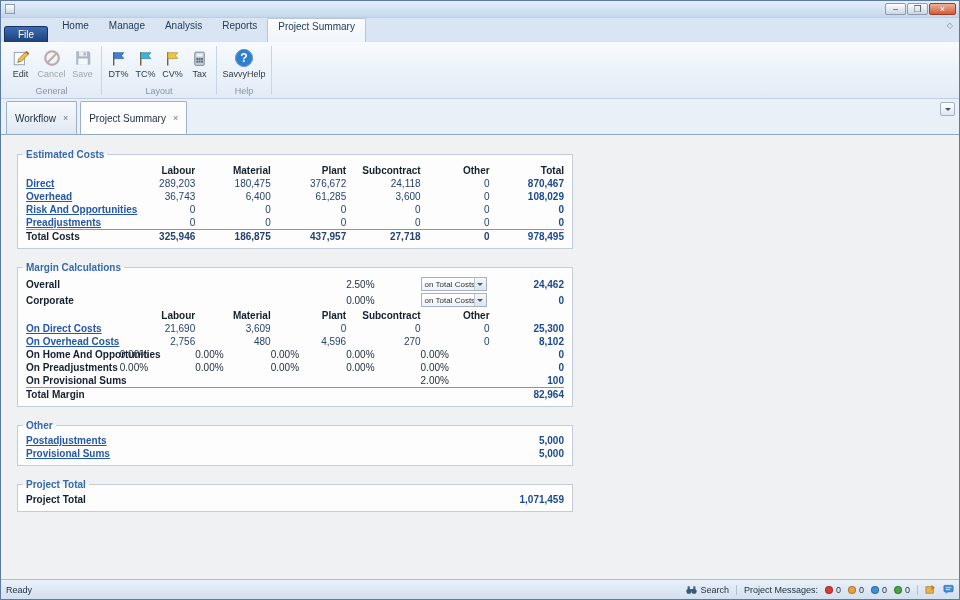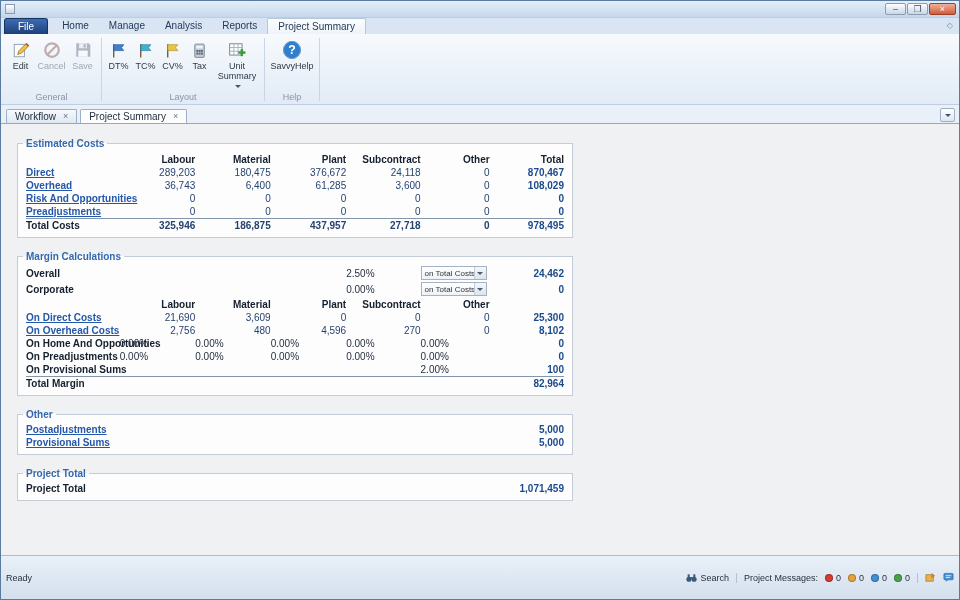--- a/index.html
+++ b/index.html
@@ -11,41 +11,41 @@
   .titlebar { flex:0 0 17px; background:linear-gradient(#e4eefa,#c5d7ec); display:flex; align-items:center; position:relative; border-bottom:1px solid #bccee2; }
   .app-icon { width:10px; height:10px; margin-left:4px; background:linear-gradient(#ffffff,#ccd8e6); border:1px solid #8b9cb0; z-index:2; }
   .title-text { position:absolute; left:0; right:0; text-align:center; font-size:10px; color:#2a3b50; }
   .win-controls { margin-left:auto; display:flex; gap:1px; padding-right:3px; z-index:2; }
   .win-btn { width:21px; height:12px; font-size:9px; line-height:10px; text-align:center; color:#3a4a5c; background:linear-gradient(#fcfdfe,#ccd6e2); border:1px solid #8b9cb2; border-radius:2px; cursor:default; }
   .win-btn.close { width:27px; background:linear-gradient(#efb19c,#cf5c3a); color:#fff; border-color:#9c3f26; }
 
   
   .ribbon-tabs { flex:0 0 16px; background:#d9e5f3; display:flex; align-items:flex-end; padding-left:3px; position:relative; }
   .file-tab { height:16px; padding:2px 13px 0; font-size:10px; color:#fff; background:linear-gradient(#3d6cb4,#1d4079); border:1px solid #16345f; border-bottom:none; border-radius:3px 3px 0 0; margin-right:4px; }
-  .ribbon-tab { height:16px; padding:2px 10px 0; font-size:10px; color:#243b58; }
+  .ribbon-tab { height:24px; padding:2px 10px 0; font-size:10px; color:#243b58; }
   .ribbon-tab.active { background:linear-gradient(#fbfdfe,#eef4fa); border:1px solid #b7c7da; border-bottom:none; border-radius:2px 2px 0 0; }
   .ribbon-collapse { position:absolute; right:6px; top:3px; font-size:8px; color:#7b8ca1; }
 
   
   .ribbon-body { flex:0 0 57px; background:linear-gradient(#f7fafd,#e2ebf6); border-bottom:1px solid #c0cfe0; display:flex; padding:1px 2px 0; position:relative; }
   .ribbon-group { display:flex; flex-direction:column; padding:0 2px; }
   .group-buttons { flex:1; display:flex; align-items:flex-start; padding-top:1px; }
   .group-label { height:12px; font-size:9px; color:#8a94a6; text-align:center; }
   .group-sep { width:1px; background:#c8d5e4; margin:3px 1px; }
   .rb-btn { width:31px; display:flex; flex-direction:column; align-items:center; padding:2px 0 0; font-size:9px; color:#2e3a48; border:1px solid transparent; border-radius:2px; cursor:default; }
   .rb-btn.small { width:27px; }
   .rb-btn.wide { width:48px; }
   .rb-icon { width:22px; height:22px; display:flex; align-items:center; justify-content:center; }
   .rb-btn.disabled { opacity:.42; filter:grayscale(65%); }
   .rb-lbl { line-height:10px; text-align:center; white-space:pre-line; }
   .dd-arrow { display:inline-block; width:0; height:0; border-left:3px solid transparent; border-right:3px solid transparent; border-top:3px solid #44556a; margin-left:2px; vertical-align:middle; }
 
   
   .doc-tab-row { flex:0 0 19px; background:#eaf0f8; border-bottom:1px solid #93a9c3; display:flex; align-items:flex-end; padding:2px 4px 0 5px; position:relative; }
-  .doc-tab { display:flex; align-items:center; gap:7px; height:14px; padding:0 8px; font-size:10px; color:#1e2c3d; background:linear-gradient(#f6f9fc,#dfe8f2); border:1px solid #9db0c7; border-bottom:none; border-radius:2px 2px 0 0; margin-right:3px; cursor:default; }
+  .doc-tab { display:flex; align-items:center; gap:7px; height:33px; padding:0 8px; font-size:10px; color:#1e2c3d; background:linear-gradient(#f6f9fc,#dfe8f2); border:1px solid #9db0c7; border-bottom:none; border-radius:2px 2px 0 0; margin-right:3px; cursor:default; }
   .doc-tab.active { background:#fdfdfe; font-weight:normal; }
   .doc-close { font-size:9px; color:#6a7686; line-height:9px; }
   .tab-dropdown { position:absolute; right:4px; top:3px; width:15px; height:14px; background:linear-gradient(#fff,#dde6f1); border:1px solid #9db0c7; border-radius:2px; display:flex; align-items:center; justify-content:center; }
   .tab-dropdown .dd-arrow { margin:0; }
 
   
   .content { flex:1 1 auto; background:#f0f1f3; padding:14px 0 0 16px; overflow:hidden; }
   fieldset.panel { width:556px; background:#fdfdfe; border:1px solid #c3ccd7; margin:0 0 13px; padding:1px 8px 5px; }
   fieldset.panel legend { font-size:10px; font-weight:bold; color:#3468ad; padding:0 3px; margin-left:-3px; }
 
@@ -61,21 +61,21 @@
   tr.total-row td.num { color:#26436f; }
   tr.hdr-row th, tr.hdr-row td { height:14px; }
   tr.combo-row td { height:16px; }
 
   .combo { display:flex; width:66px; height:14px; background:linear-gradient(#ffffff,#eef2f7); border:1px solid #a6b2c2; align-items:center; font-size:8px; color:#333; cursor:default; }
   .combo-txt { flex:1; padding-left:3px; overflow:hidden; white-space:nowrap; }
   .combo-btn { width:12px; height:100%; border-left:1px solid #c2cbd7; background:linear-gradient(#f4f8fc,#dce4ee); display:flex; align-items:center; justify-content:center; }
   .combo-btn .dd-arrow { margin:0; border-top-color:#4a5a70; }
 
   
-  .statusbar { flex:0 0 15px; background:linear-gradient(#e9f0f8,#d4e0ee); border-top:1px solid #aabdd2; display:flex; align-items:center; font-size:9px; color:#1f2c3c; padding:16px 5px; }
+  .statusbar { flex:0 0 15px; background:linear-gradient(#e9f0f8,#d4e0ee); border-top:1px solid #aabdd2; display:flex; align-items:center; font-size:9px; color:#1f2c3c; padding:4px 5px; }
   .sb-right { margin-left:auto; display:flex; align-items:center; gap:7px; }
   .sb-sep { width:1px; height:10px; background:#b4c2d3; }
   .sb-item { display:flex; align-items:center; gap:3px; cursor:default; }
   .msg-dot { width:8px; height:8px; border-radius:50%; display:inline-block; border:1px solid rgba(0,0,0,.25); }
   .dot-errors { background:#d63c30; }
   .dot-warnings { background:#e9a13b; }
   .dot-information { background:#3f8fd6; }
   .dot-tasks { background:#47a447; }
 </style>
 </head>
@@ -178,35 +178,20 @@
                 <rect x="5" y="3.5" width="6" height="2.6" fill="#eef3f8"></rect>
                 <rect x="5" y="7.5" width="1.8" height="1.8" fill="#5a6774"></rect>
                 <rect x="7.2" y="7.5" width="1.8" height="1.8" fill="#5a6774"></rect>
                 <rect x="9.4" y="7.5" width="1.8" height="1.8" fill="#5a6774"></rect>
                 <rect x="5" y="10" width="1.8" height="1.8" fill="#5a6774"></rect>
                 <rect x="7.2" y="10" width="1.8" height="1.8" fill="#5a6774"></rect>
                 <rect x="9.4" y="10" width="1.8" height="1.8" fill="#5a6774"></rect>
               </svg>
           </span>
           <span class="rb-lbl">Tax</span>
-        </div>
-        <div class="rb-btn wide">
-          <span class="rb-icon">
-            <svg width="18" height="18" viewBox="0 0 16 16">
-                <rect x="1.5" y="2.5" width="11" height="10" fill="#ffffff" stroke="#6a7d92" stroke-width="0.8"></rect>
-                <line x1="1.5" y1="5.8" x2="12.5" y2="5.8" stroke="#9fb0c2" stroke-width="0.8"></line>
-                <line x1="1.5" y1="9.1" x2="12.5" y2="9.1" stroke="#9fb0c2" stroke-width="0.8"></line>
-                <line x1="5.2" y1="2.5" x2="5.2" y2="12.5" stroke="#9fb0c2" stroke-width="0.8"></line>
-                <line x1="8.9" y1="2.5" x2="8.9" y2="12.5" stroke="#9fb0c2" stroke-width="0.8"></line>
-                <rect x="9.2" y="9.2" width="6.3" height="2.2" fill="#37a037"></rect>
-                <rect x="11.2" y="7.2" width="2.2" height="6.3" fill="#37a037"></rect>
-              </svg>
-          </span>
-          <span class="rb-lbl"><span>Unit
-Summary</span><span class="dd-arrow"></span></span>
         </div>
       </div>
       <div class="group-label">Layout</div>
     </div>
 
     <div class="group-sep"></div>
 
     <div class="ribbon-group">
       <div class="group-buttons">
         <div class="rb-btn wide">

